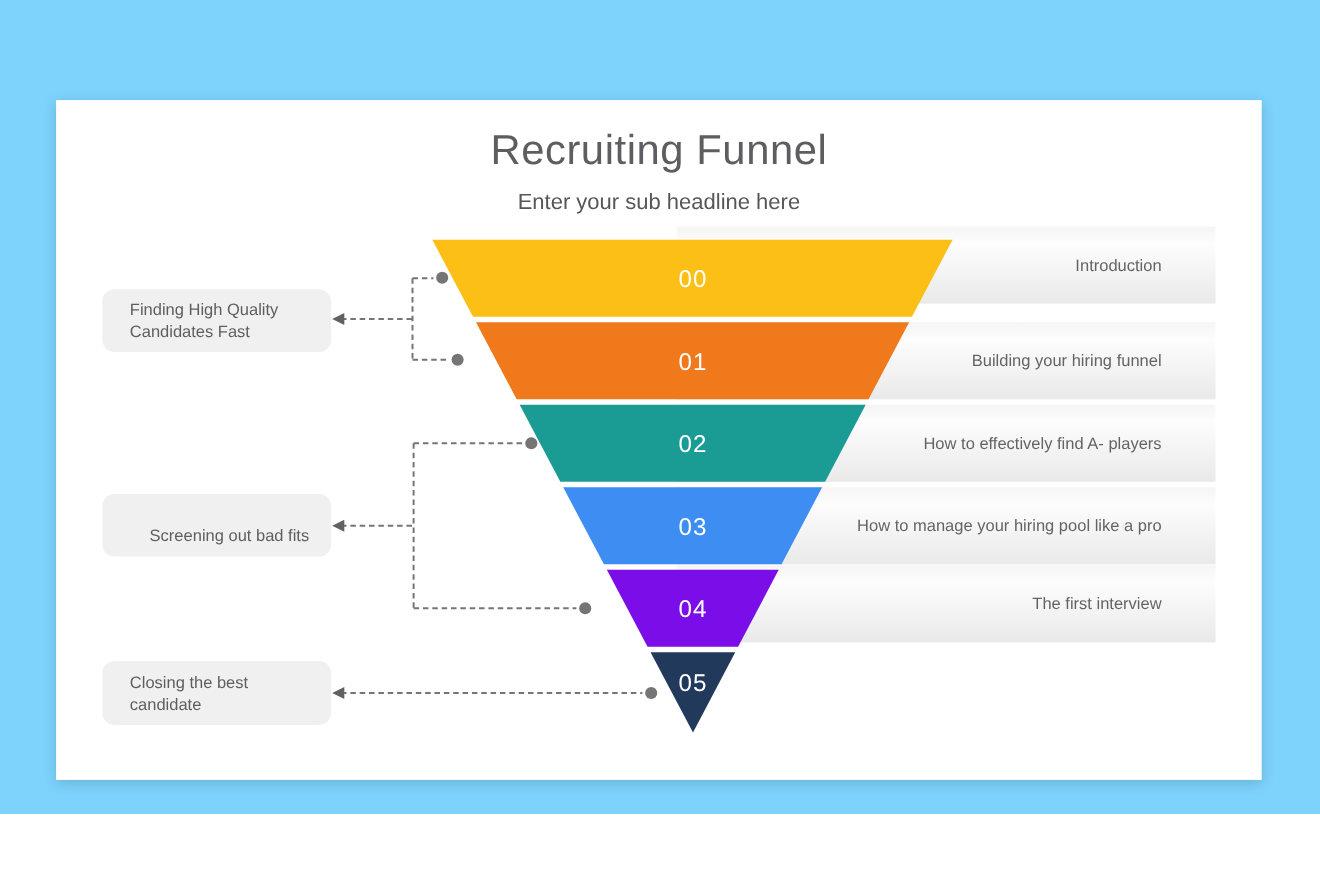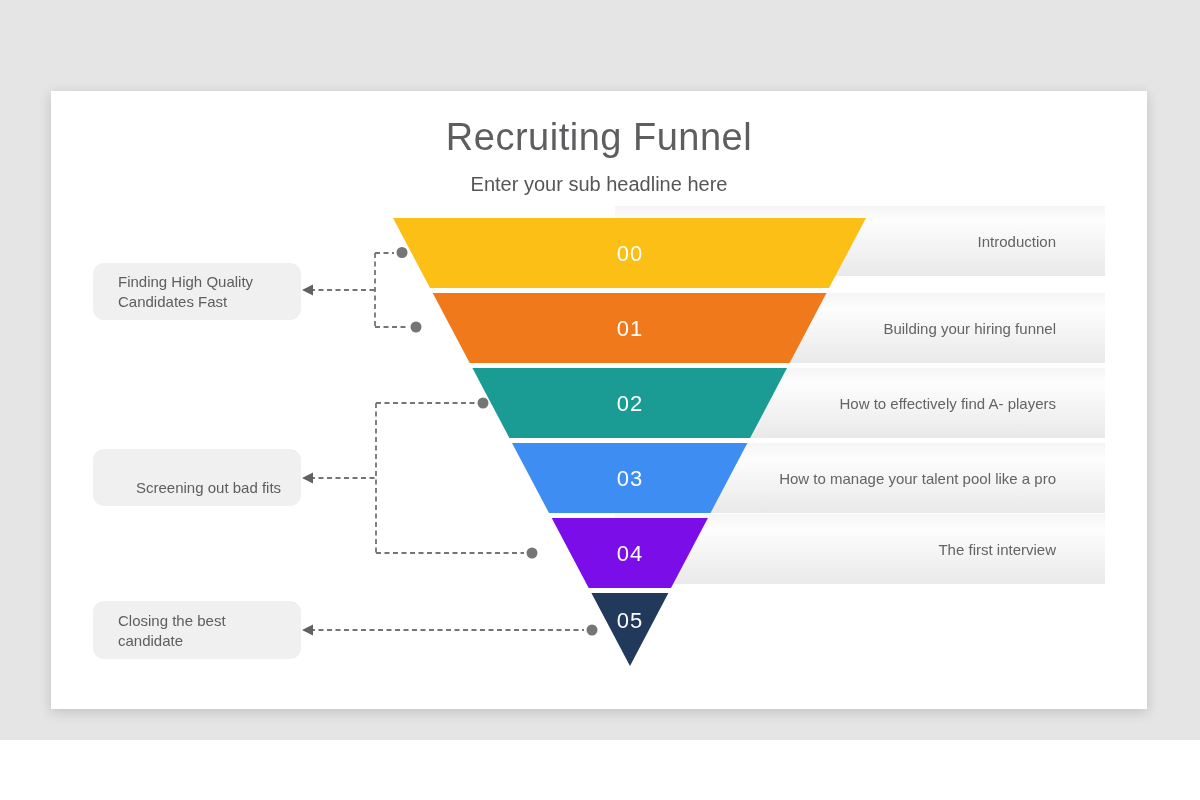--- a/index.html
+++ b/index.html
@@ -2,21 +2,21 @@
 <html><head>
 <meta charset="utf-8">
 <style>
   * { margin: 0; padding: 0; box-sizing: border-box; }
   html, body { width: 1200px; height: 800px; overflow: hidden; }
   body { font-family: "Liberation Sans", sans-serif; }
 
   .page {
     position: relative;
     width: 1200px; height: 740px;
-    background: #e5e5e5;
+    background: #7dd3fc;
   }
   .card {
     position: absolute;
     left: 51px; top: 91px;
     width: 1096px; height: 618px;
     background: #ffffff;
     box-shadow: 0 3px 12px rgba(0,0,0,0.16);
   }
   .title {
     position: absolute;
@@ -104,21 +104,21 @@
   <div class="bar bar0">
     <span>Introduction</span>
   </div>
   <div class="bar bar1">
     <span>Building your hiring funnel</span>
   </div>
   <div class="bar bar2">
     <span>How to effectively find A- players</span>
   </div>
   <div class="bar bar3">
-    <span>How to manage your talent pool like a pro</span>
+    <span>How to manage your hiring pool like a pro</span>
   </div>
   <div class="bar bar4">
     <span>The first interview</span>
   </div>
 
   <svg class="overlay" viewBox="0 0 1200 800">
 
     <polygon points="393,218 866,218 829,288 430,288" fill="#FCBF16"></polygon>
     <polygon points="432.7,293 826.5,293 789.6,363 469.7,363" fill="#F0791B"></polygon>
     <polygon points="472.4,368 787,368 750.1,438 509.4,438" fill="#1A9C94"></polygon>

